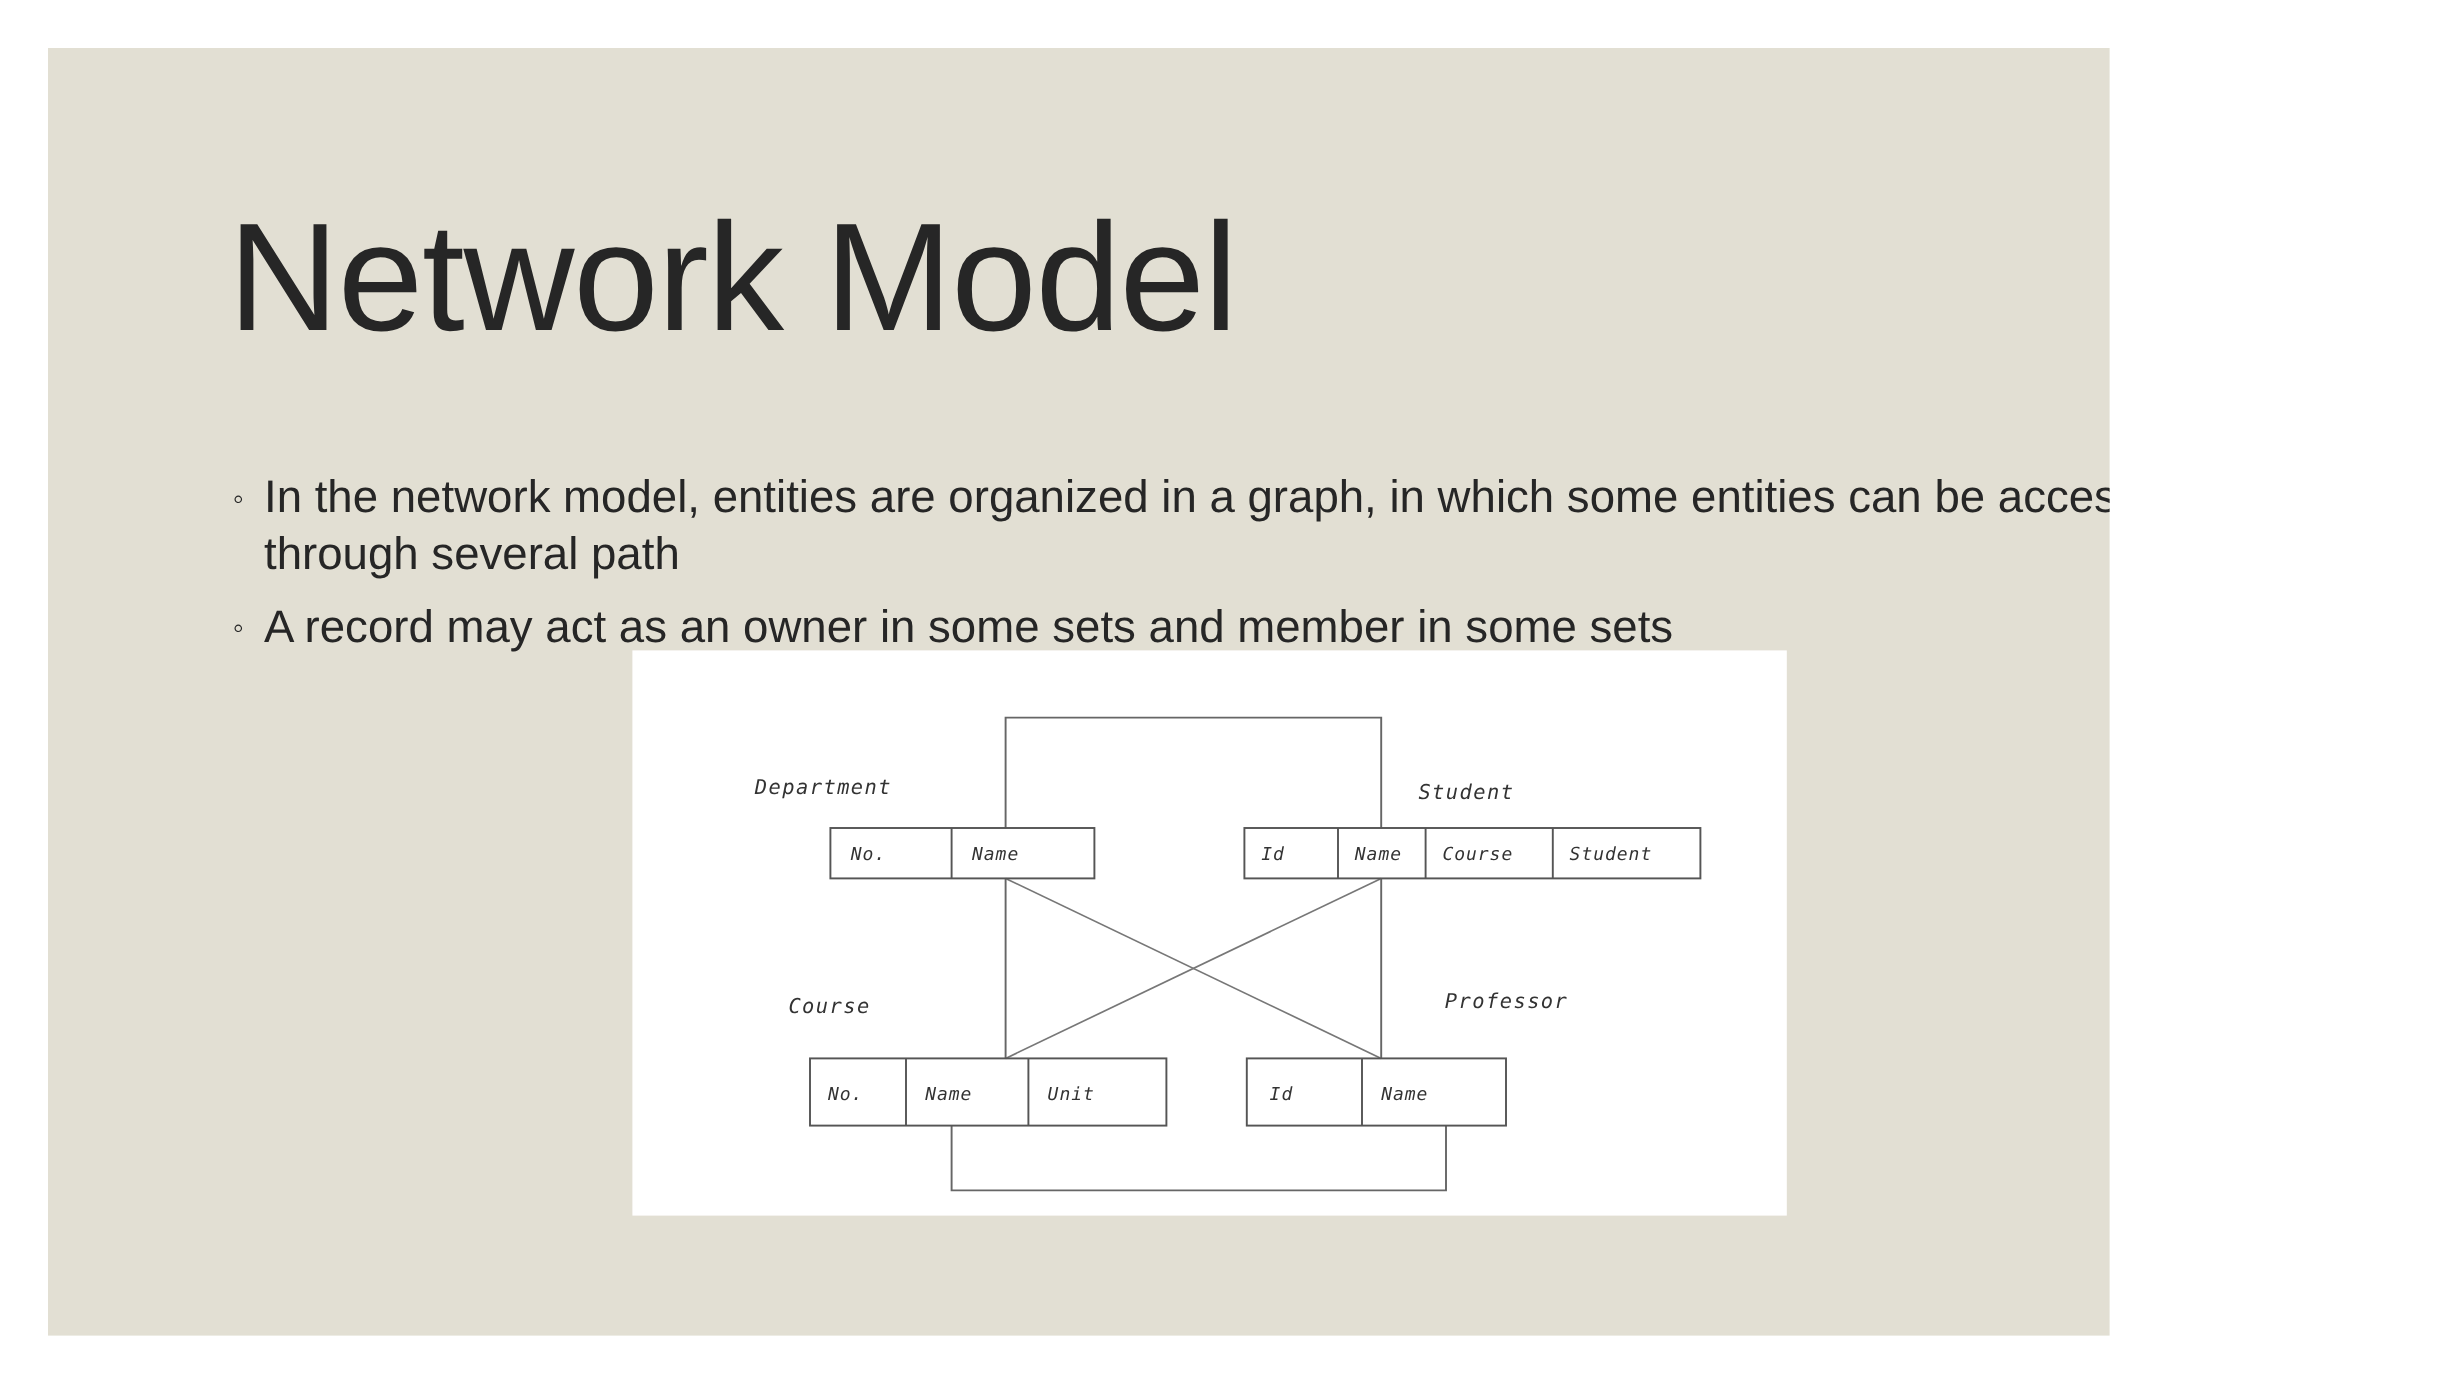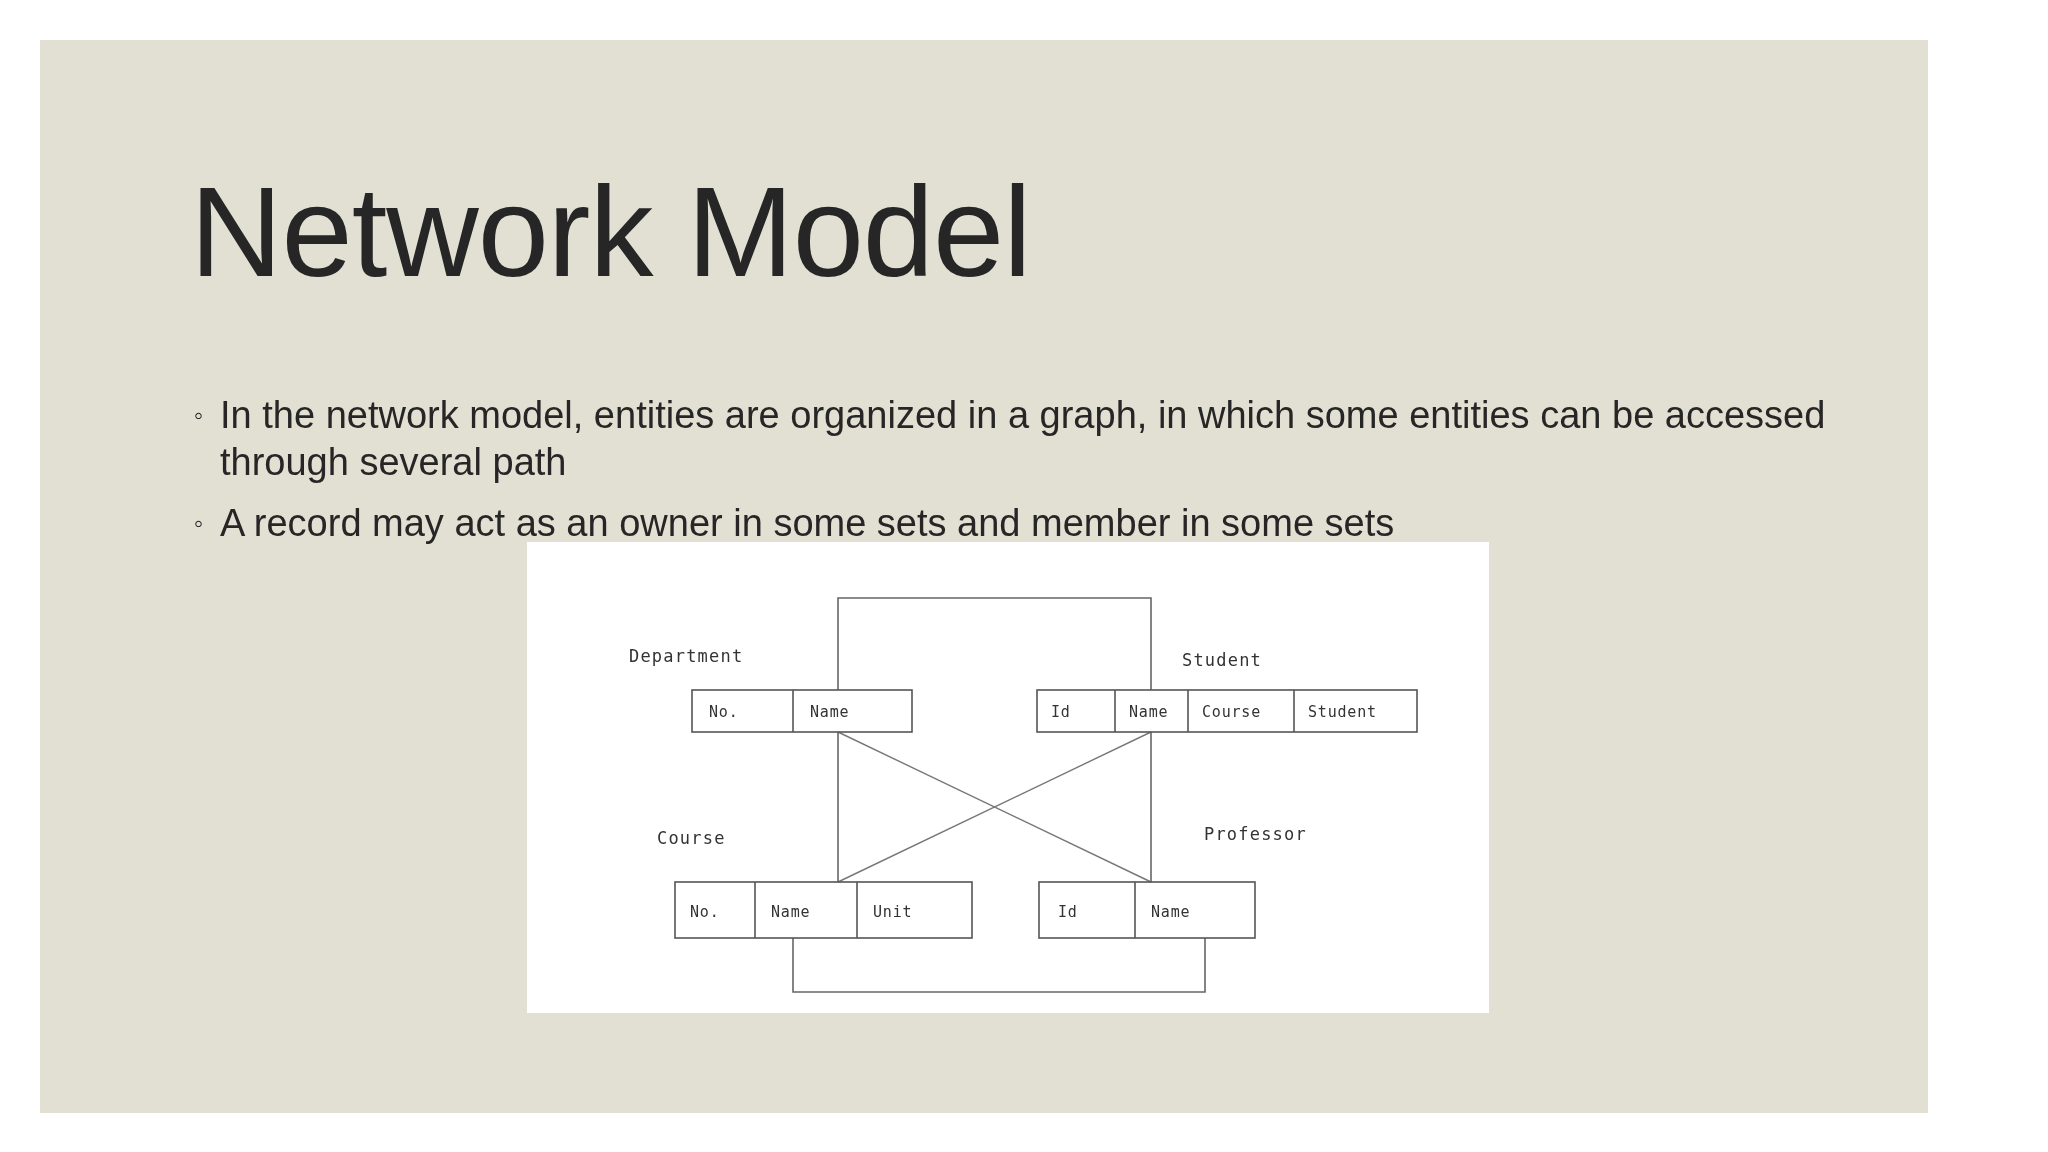--- a/index.html
+++ b/index.html
@@ -11,21 +11,21 @@
     width: 2048px;
     height: 1152px;
     overflow: hidden;
     font-family: "Liberation Sans", sans-serif;
   }
 
   #slide {
     position: absolute;
     left: 40px;
     top: 40px;
-    width: 1888px;
+    width: 1718px;
     height: 1073px;
     background: #E2DFD3;
     overflow: hidden;
   }
 
   
   #title {
     position: absolute;
     left: 150px;
     top: 128px;
@@ -68,20 +68,21 @@
   }
 
   
   #diagram-panel {
     position: absolute;
     left: 487px;
     top: 502px;
     width: 962px;
     height: 471px;
     background: #ffffff;
+    font-style: italic;
   }
   #diagram-svg {
     display: block;
     width: 962px;
     height: 471px;
   }
   .dg-box-line {
     fill: none;
     stroke: #555555;
     stroke-width: 1.6;

